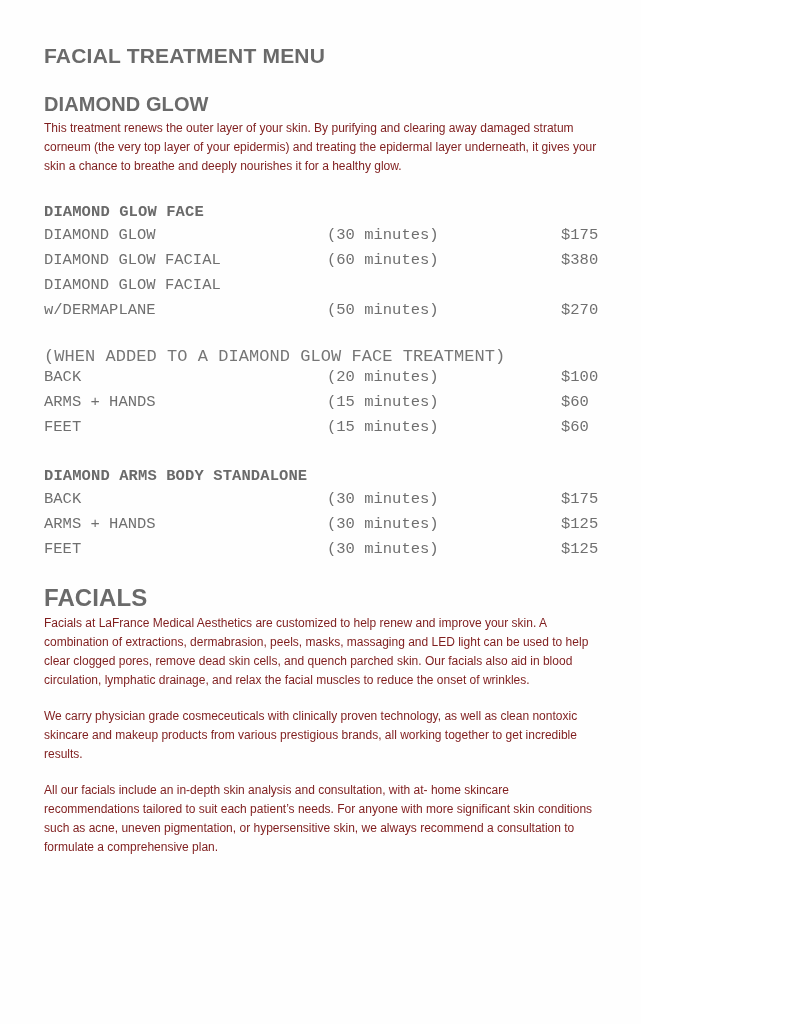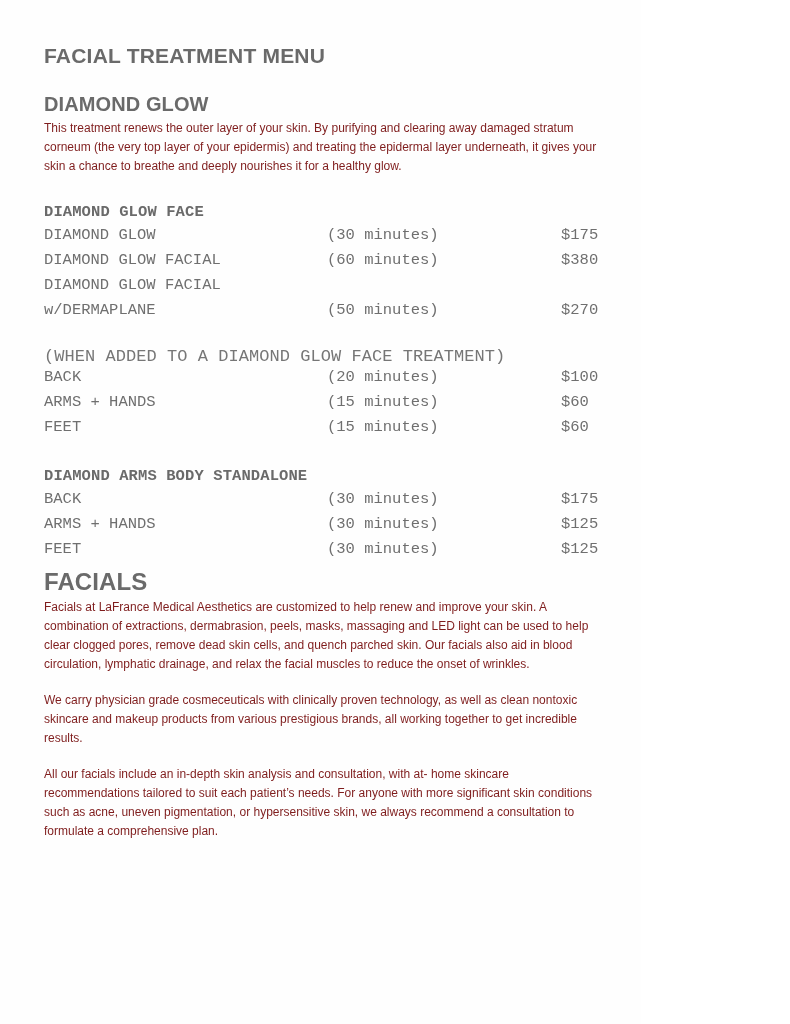--- a/index.html
+++ b/index.html
@@ -103,21 +103,21 @@
   .col-price {
     flex: 0 0 auto;
     white-space: nowrap;
   }
   .row.continuation .col-dur,
   .row.continuation .col-price {
     visibility: hidden;
   }
 
   .facials-block {
-    margin-top: 6px;
+    margin-top: 22px;
   }
 </style>
 </head>
 <body>
 
 <div class="page">
 
   <h1 class="doc-title">FACIAL TREATMENT MENU</h1>
 
   <section>

